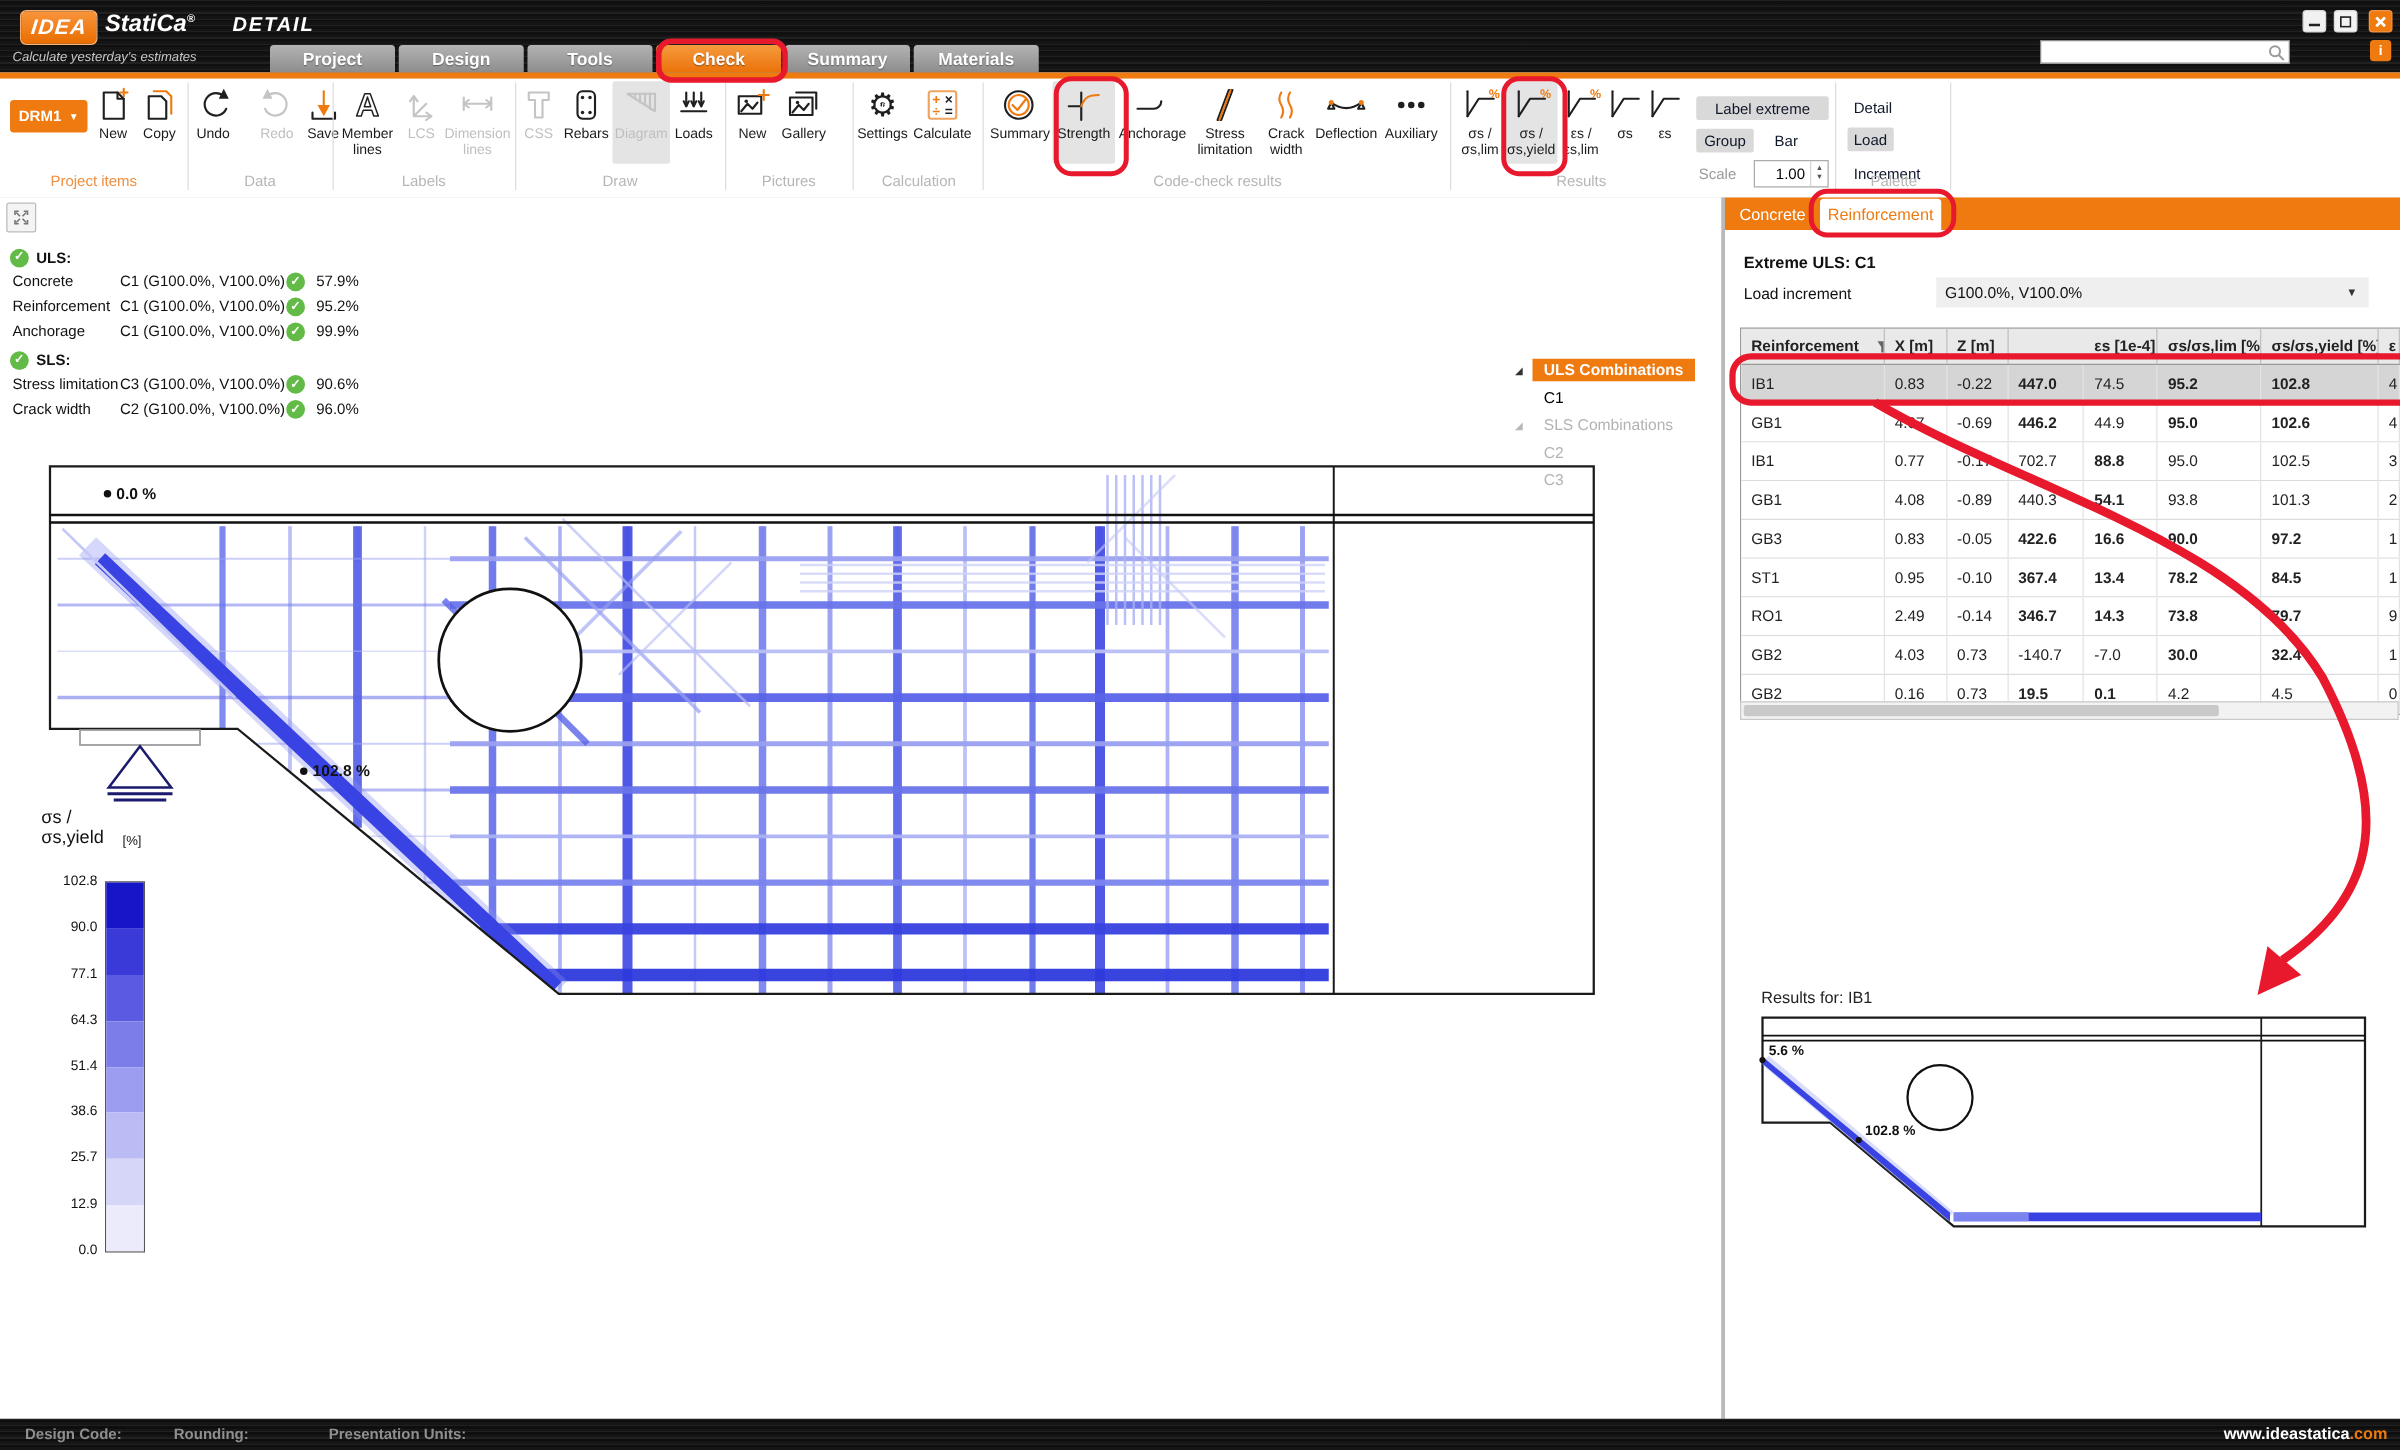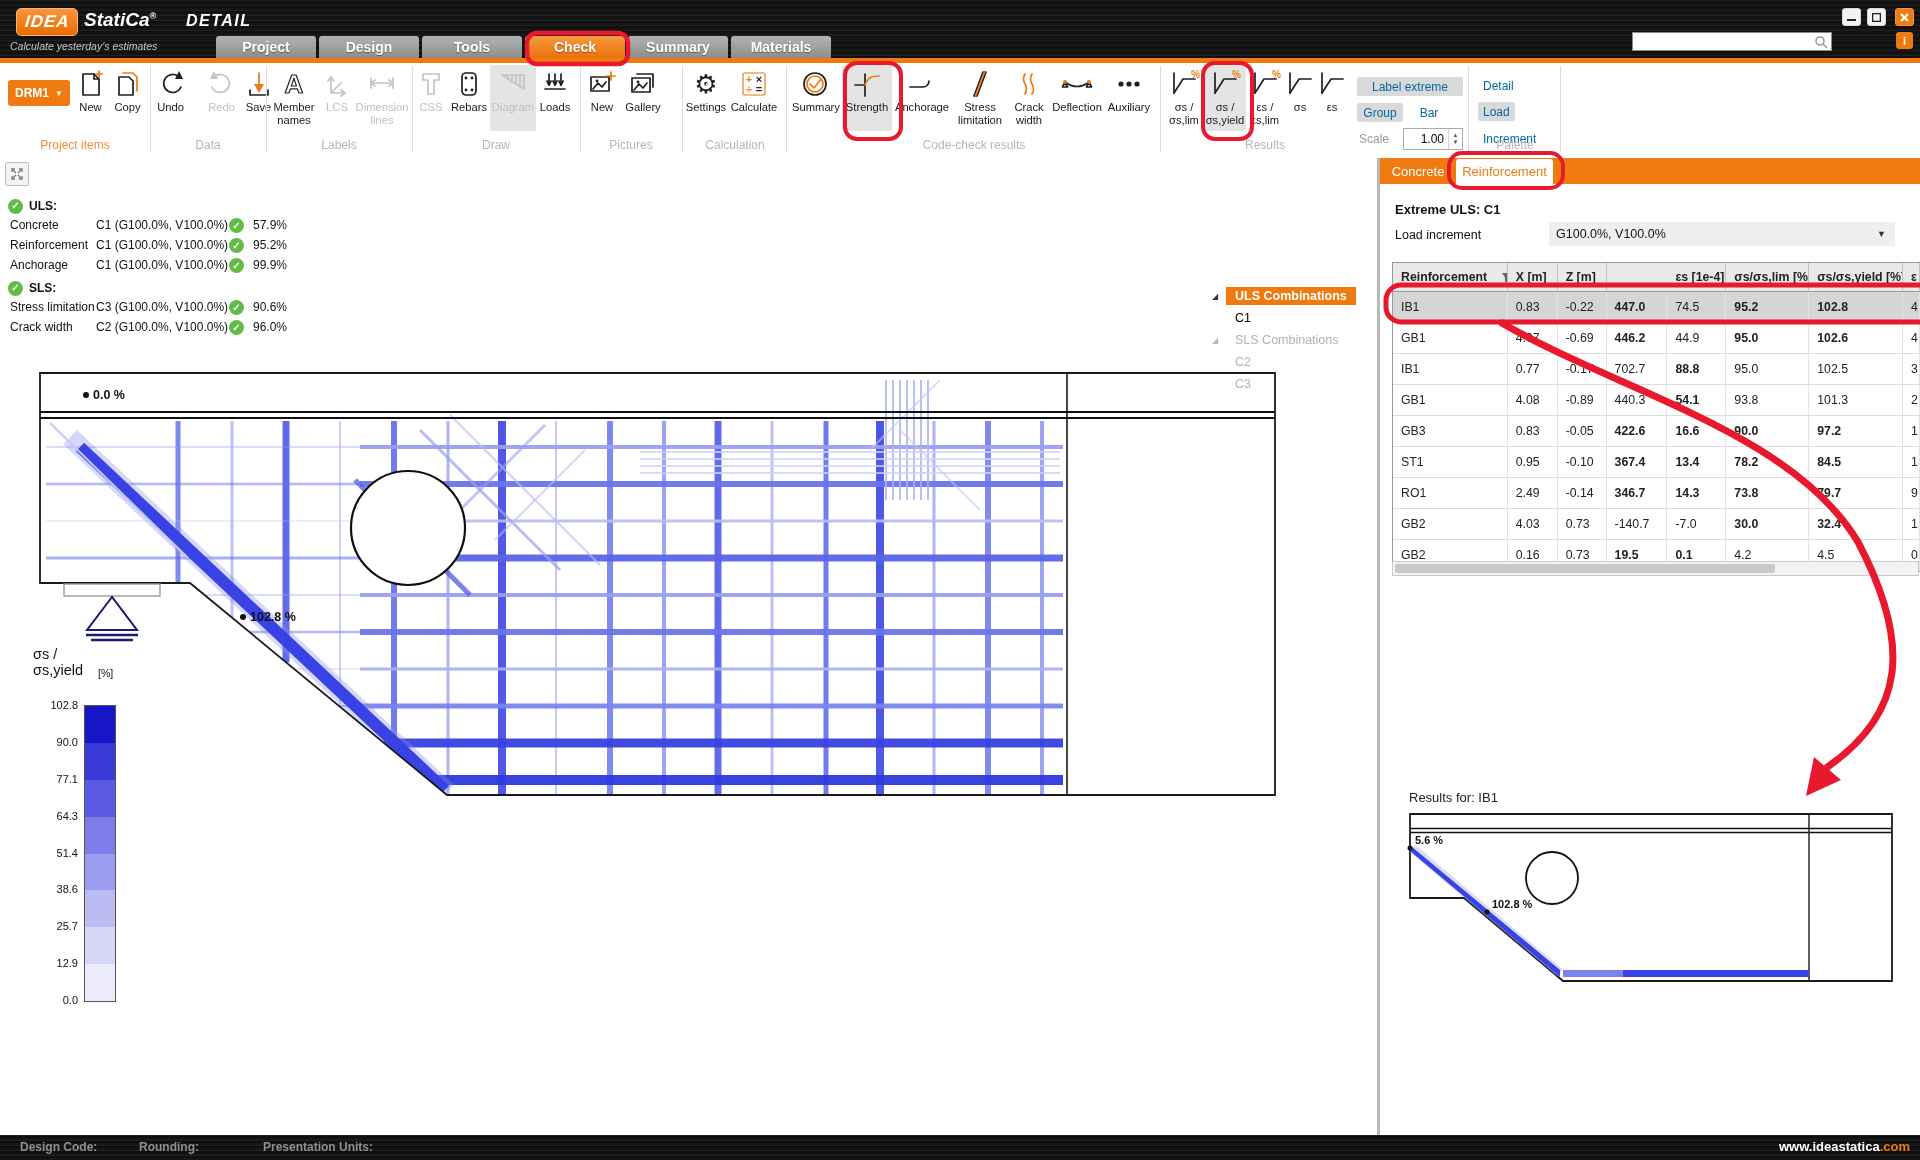--- a/index.html
+++ b/index.html
@@ -46,21 +46,21 @@
   .ritem.dis svg .fil{fill:#c4c4c4 !important;stroke:none !important;}
   svg.ric{overflow:visible;}
   .ric *{stroke:#1f1f1f;fill:none;stroke-width:1.7;stroke-linecap:round;stroke-linejoin:round;}
   .ric .o{stroke:#ee7a10;}
   .ric .fo{fill:#ee7a10;stroke:none;}
   .ric .fil{fill:#1f1f1f;stroke:none;}
   .ric text{stroke:none;fill:#1f1f1f;font-family:"Liberation Sans",sans-serif;}
   .drm-btn{position:absolute;left:6px;top:17px;width:62px;height:26px;background:#ee7a10;border-radius:3px;color:#fff;
     font-size:12px;font-weight:bold;display:flex;align-items:center;justify-content:center;gap:6px;}
   .drm-btn .caret{font-size:8px;}
-  .sbtn{position:absolute;font-size:12px;color:#0369a1;display:flex;align-items:center;justify-content:center;height:19px;border-radius:2px;padding:0 5px;}
+  .sbtn{position:absolute;font-size:12px;color:#0f172a;display:flex;align-items:center;justify-content:center;height:19px;border-radius:2px;padding:0 5px;}
   .sbtn.gray{background:#d9d9d9;}
   .sbtn.dim{color:#9a9a9a;}
   .spinner{position:absolute;width:58px;height:20px;border:1px solid #ababab;background:#fff;display:flex;align-items:center;}
   .spinner .val{flex:1;text-align:right;font-size:12px;padding-right:4px;}
   .spinner .arr{width:13px;height:100%;border-left:1px solid #d5d5d5;display:flex;flex-direction:column;align-items:center;justify-content:center;font-size:6px;color:#555;line-height:1.2;}
 
   
   .canvas-region{position:absolute;left:0;top:158px;width:1377px;height:977px;background:#fff;}
   .panel-divider{position:absolute;left:1377px;top:158px;width:3px;height:977px;background:#b9b9b9;}
   .expand-btn{position:absolute;left:5px;top:4px;width:22px;height:22px;border:1px solid #bbb;background:#f4f4f4;border-radius:2px;
@@ -244,21 +244,21 @@
     <div class="rsep" style="left:266px;"></div>
 
     <div class="rgroup" style="left:268px;width:142px;">
       <div class="ritems">
         <div class="ritem" style="width:52px;">
           <div class="ricon">
               <svg class="ric" width="30" height="30">
                 <text x="15" y="24" text-anchor="middle" font-size="26" font-weight="bold" style="fill:none;stroke:#1f1f1f;stroke-width:1.2">A</text>
               </svg>
             </div>
-          <div class="rlabel">Member names</div>
+          <div class="rlabel">Member lines</div>
         </div>
         <div class="ritem dis" style="width:34px;">
           <div class="ricon">
               <svg class="ric" width="28" height="30">
                 <path d="M8,24 V8 M8,24 H22 M8,24 L18,14"></path>
                 <path d="M8,8 l-3,4 M8,8 l3,4 M22,24 l-4,-3 M22,24 l-4,3"></path>
               </svg>
             </div>
           <div class="rlabel">LCS</div>
         </div>

